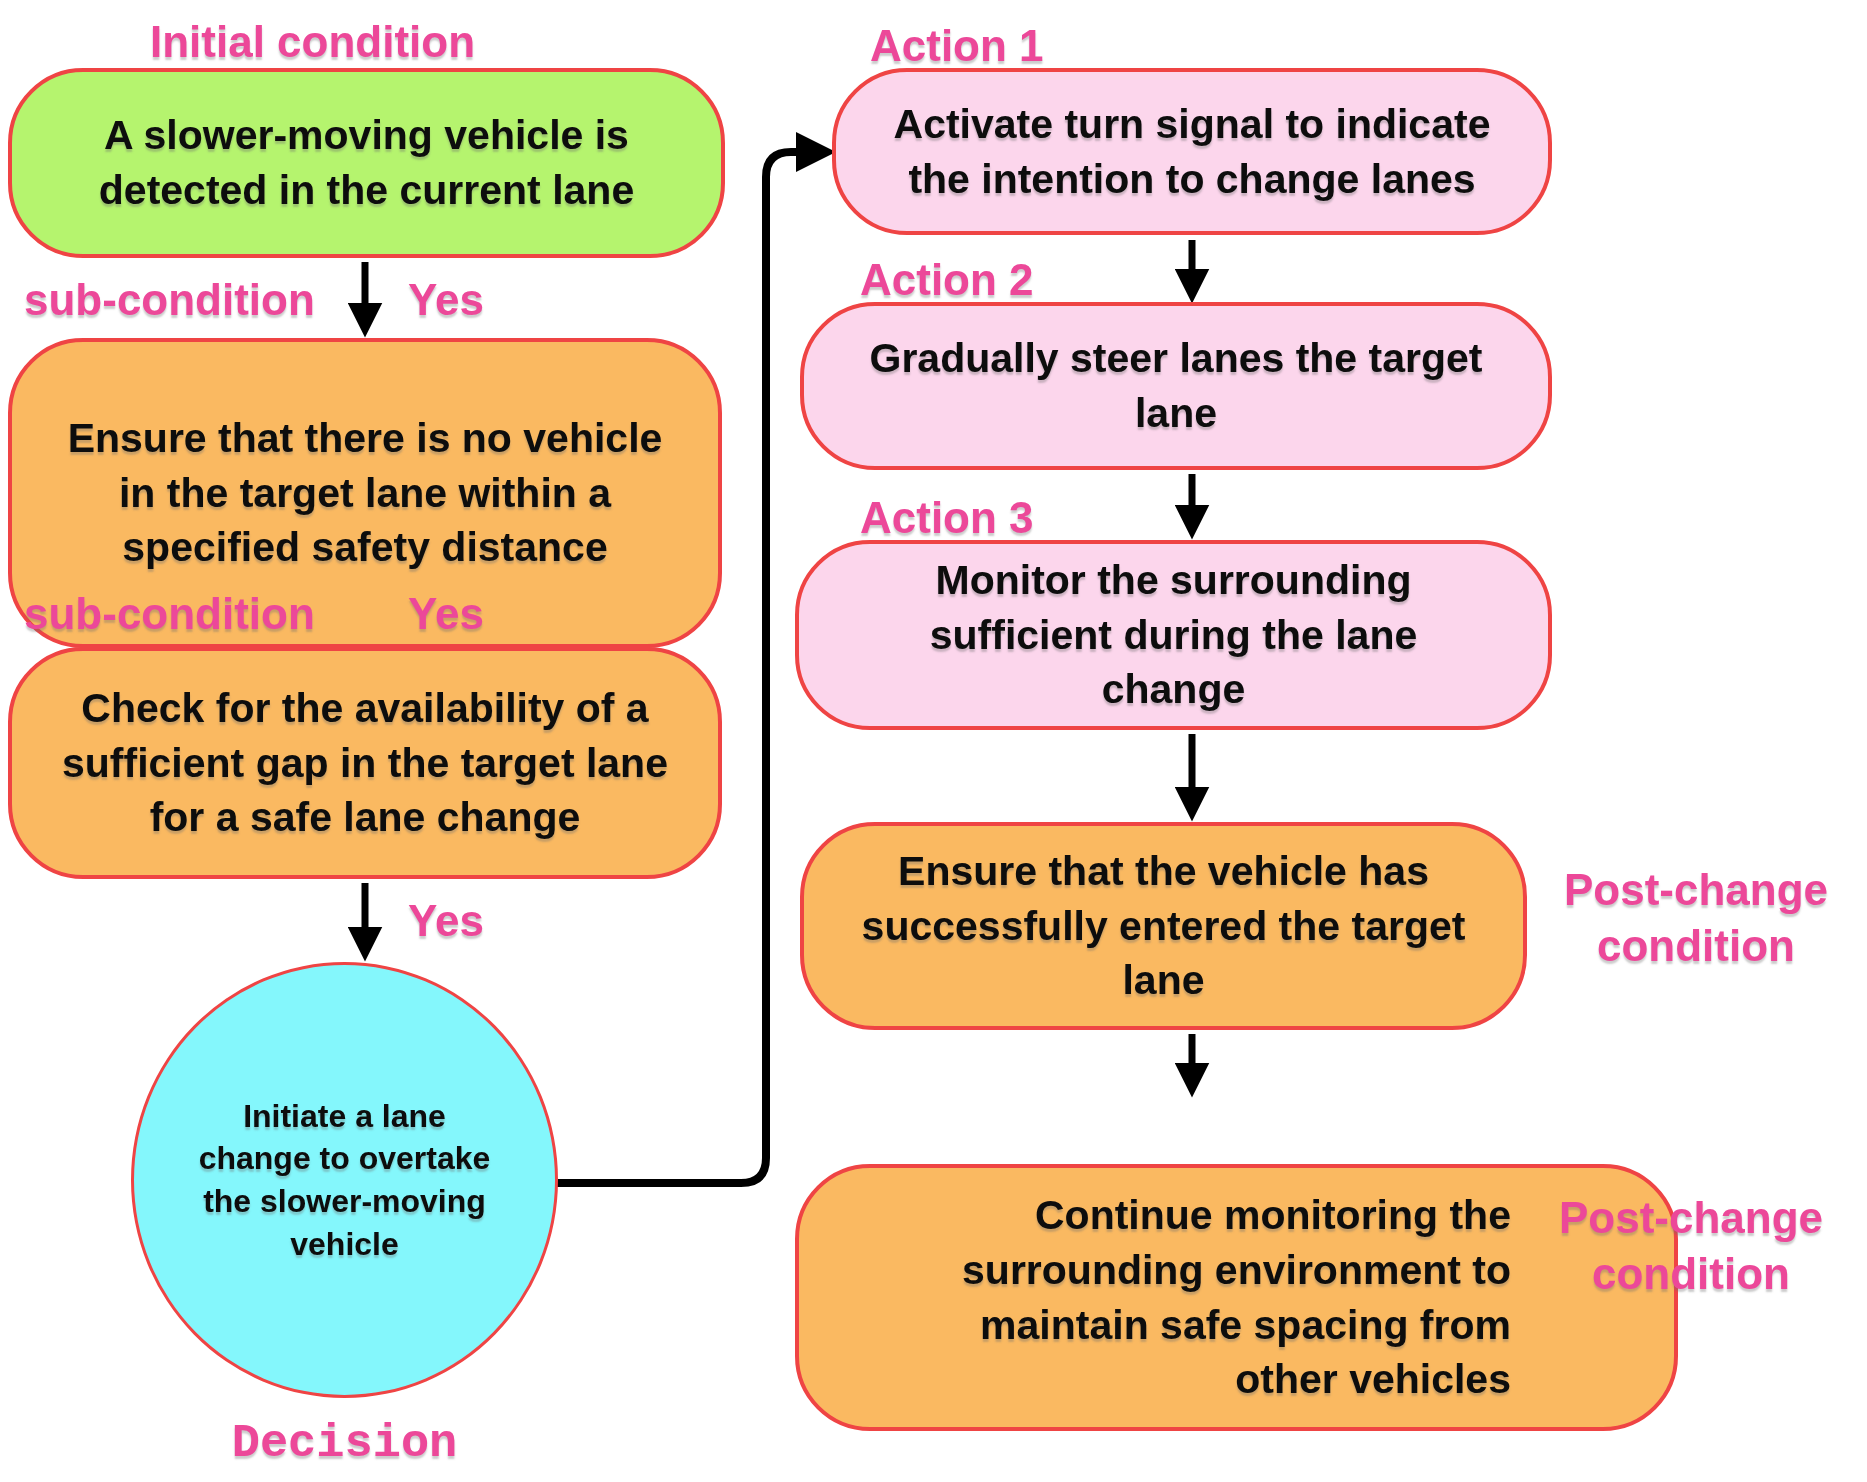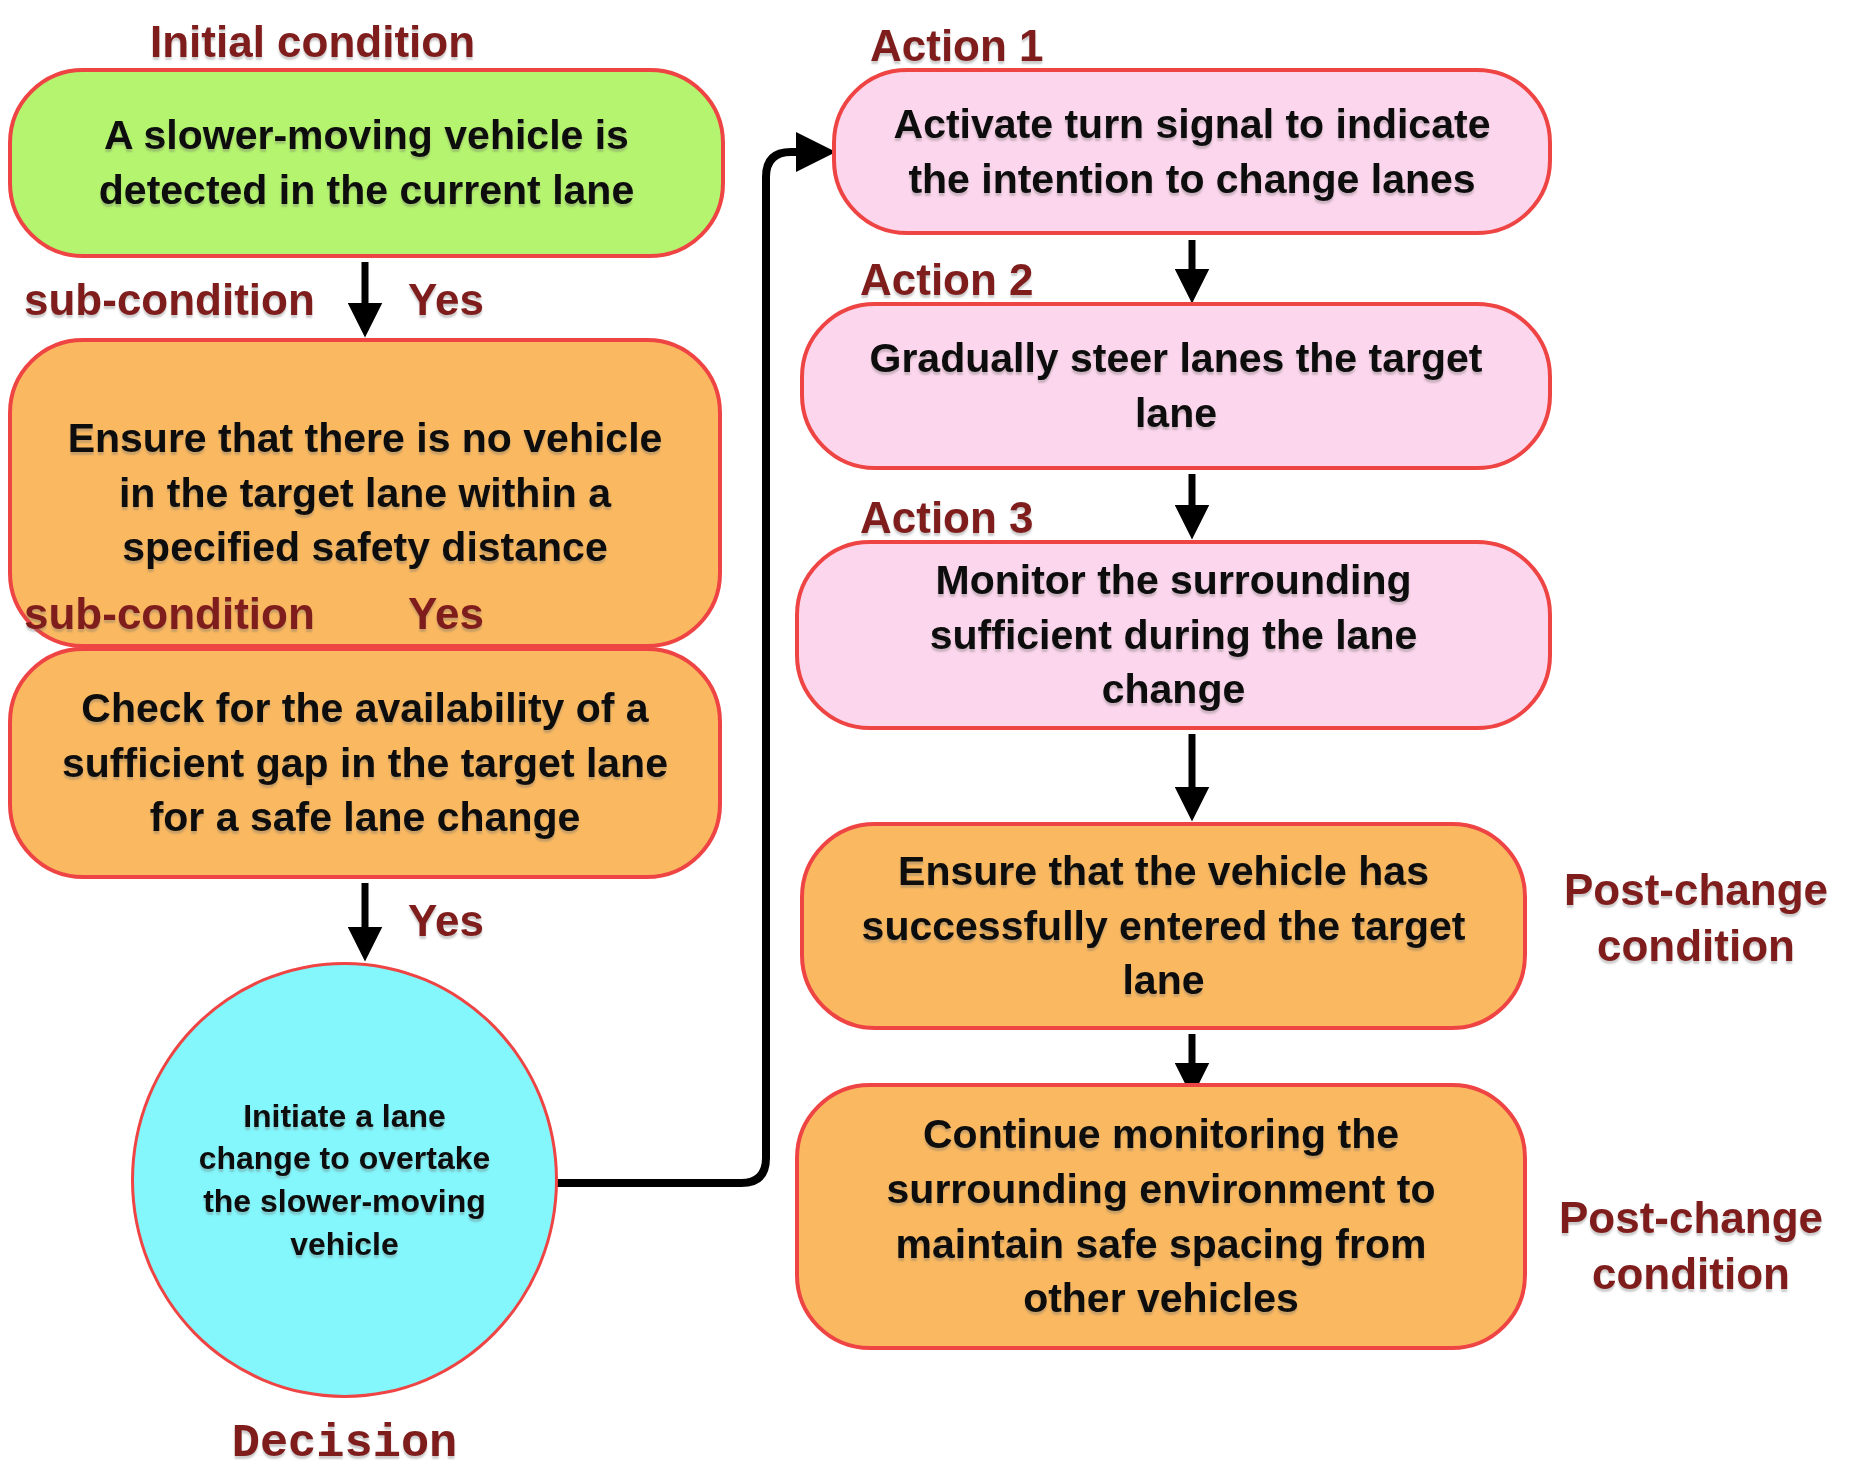--- a/index.html
+++ b/index.html
@@ -49,21 +49,21 @@
     border-width: 3px;
     font-size: 32px;
   }
   .lbl {
     position: absolute;
     z-index: 3;
     font-weight: 700;
     font-size: 44px;
     line-height: 1.28;
     white-space: pre-line;
-    color: #7f1d1d;
+    color: #ec4899;
     text-shadow: 0 3px 2px rgba(110,110,110,0.35);
   }
   .lbl.center { text-align: center; }
   
   #lbl-initial      { left: 150px;  top: 14px; }
   #node-initial     { left: 8px;    top: 68px;   width: 717px; height: 190px; }
   #lbl-subcond-1    { left: 24px;   top: 272px; }
   #lbl-yes-1        { left: 408px;  top: 272px; }
   #node-subcond-1   { left: 8px;    top: 338px;  width: 714px; height: 310px; }
   #lbl-subcond-2    { left: 24px;   top: 586px; }
@@ -73,21 +73,21 @@
   #node-decision    { left: 131px;  top: 962px;  width: 427px; height: 436px; }
   #lbl-decision     { left: 131px;  top: 1414px; width: 427px; font-size: 47px; font-family: Liberation Mono, monospace; }
   #lbl-action-1     { left: 870px;  top: 18px; }
   #node-action-1    { left: 832px;  top: 68px;   width: 720px; height: 167px; }
   #lbl-action-2     { left: 860px;  top: 252px; }
   #node-action-2    { left: 800px;  top: 302px;  width: 752px; height: 168px; }
   #lbl-action-3     { left: 860px;  top: 490px; }
   #node-action-3    { left: 795px;  top: 540px;  width: 757px; height: 190px; }
   #node-postcond-1  { left: 800px;  top: 822px;  width: 727px; height: 208px; }
   #lbl-postchange-1 { left: 1535px; top: 862px;  width: 322px; }
-  #node-postcond-2  { left: 795px;  top: 1083px; width: 732px; height: 267px; }
+  #node-postcond-2  { left: 795px;  top: 1164px; width: 883px; height: 267px; text-align: right; }
   #lbl-postchange-2 { left: 1530px; top: 1190px; width: 322px; }
 </style>
 </head>
 <body>
 
 <div class="canvas">
 
   <svg class="connector-layer" viewBox="0 0 1867 1482">
     <defs>
       <marker id="arrowhead" viewBox="0 0 10 10" refX="1" refY="5" markerWidth="5" markerHeight="5" orient="auto-start-reverse">

